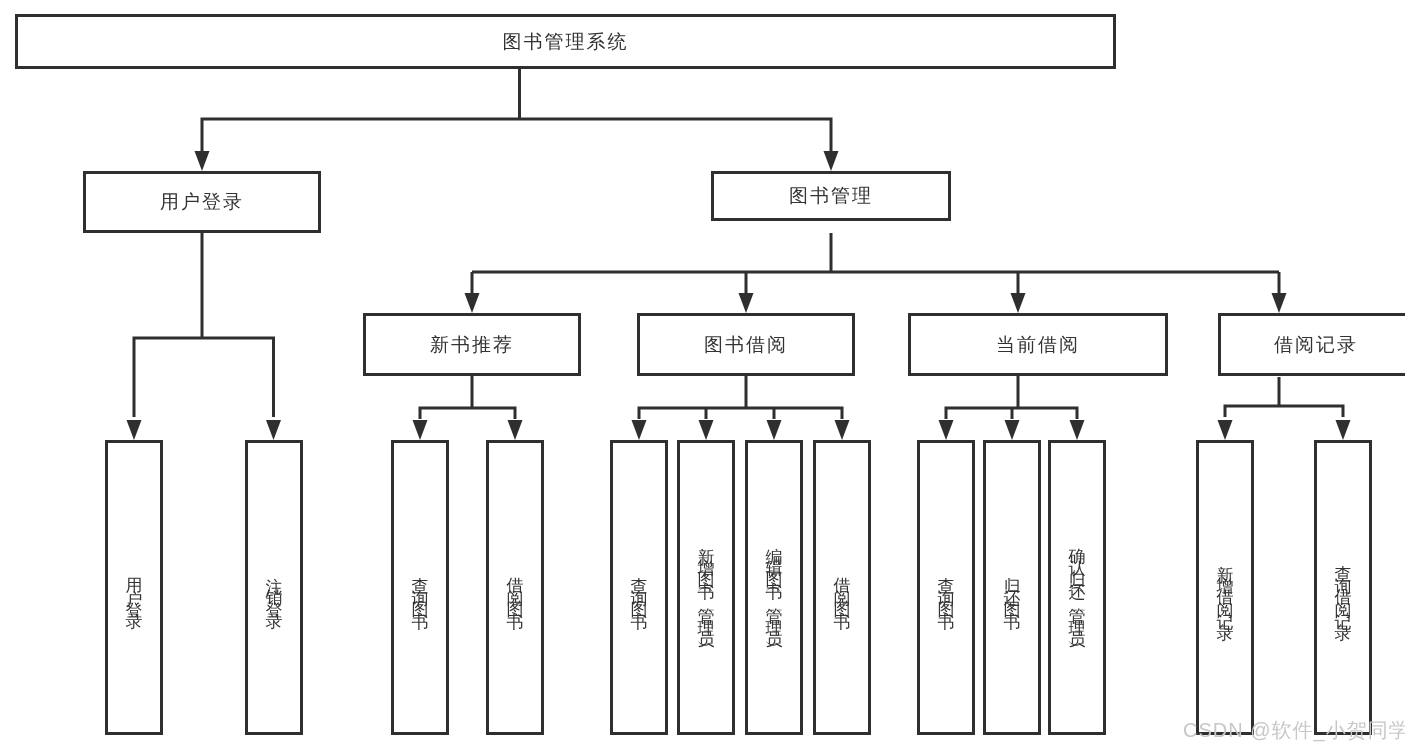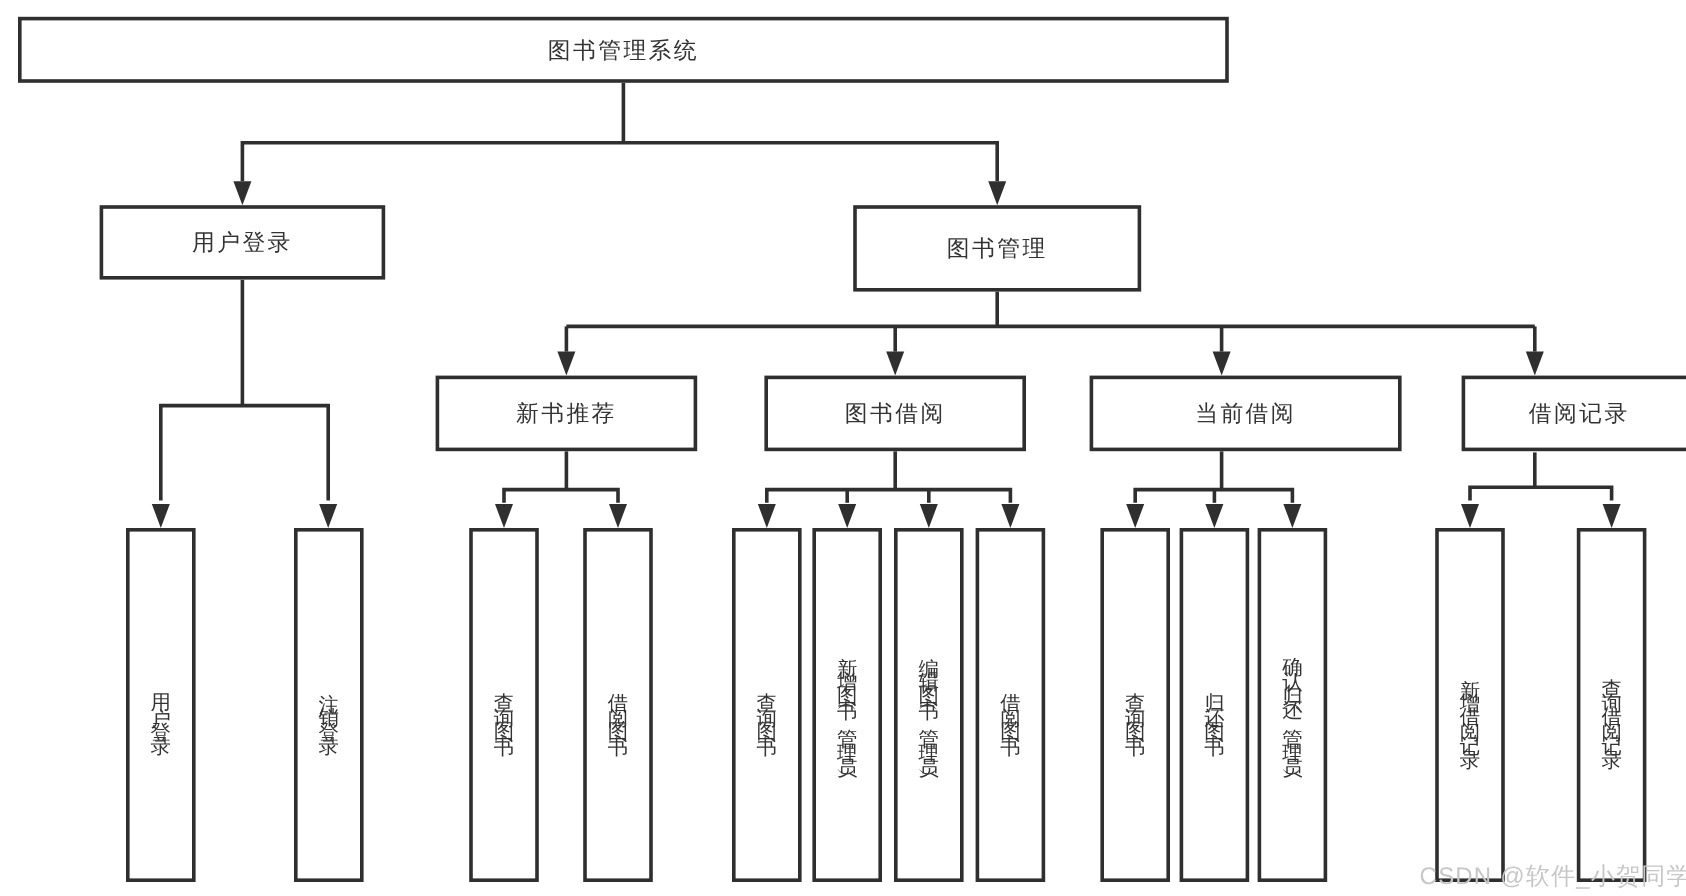--- a/index.html
+++ b/index.html
@@ -29,23 +29,23 @@
     box-sizing: border-box;
     border: 3px solid var(--line);
     background: #ffffff;
     display: flex;
     align-items: center;
     justify-content: center;
     color: var(--text);
     font-size: 19px;
     letter-spacing: 2px;
   }
-  .box.root   { left: 15px;  top: 14px;  width: 1009px; height: 55px; }
+  .box.root   { left: 15px;  top: 14px;  width: 1101px; height: 55px; }
   .box.l2a    { left: 83px;  top: 171px; width: 238px;  height: 62px; }
-  .box.l2b    { left: 711px; top: 171px; width: 240px;  height: 72px; }
+  .box.l2b    { left: 711px; top: 171px; width: 240px;  height: 50px; }
   .box.l3     { top: 313px;  height: 63px; }
   .box.l3a    { left: 363px;  width: 218px; }
   .box.l3b    { left: 637px;  width: 218px; }
   .box.l3c    { left: 908px;  width: 260px; }
   .box.l3d    { left: 1218px; width: 196px; }
   .box.leaf   { top: 440px; height: 295px; width: 58px; }
   .leaf span {
     writing-mode: vertical-rl;
     text-orientation: mixed;
     font-size: 17px;

